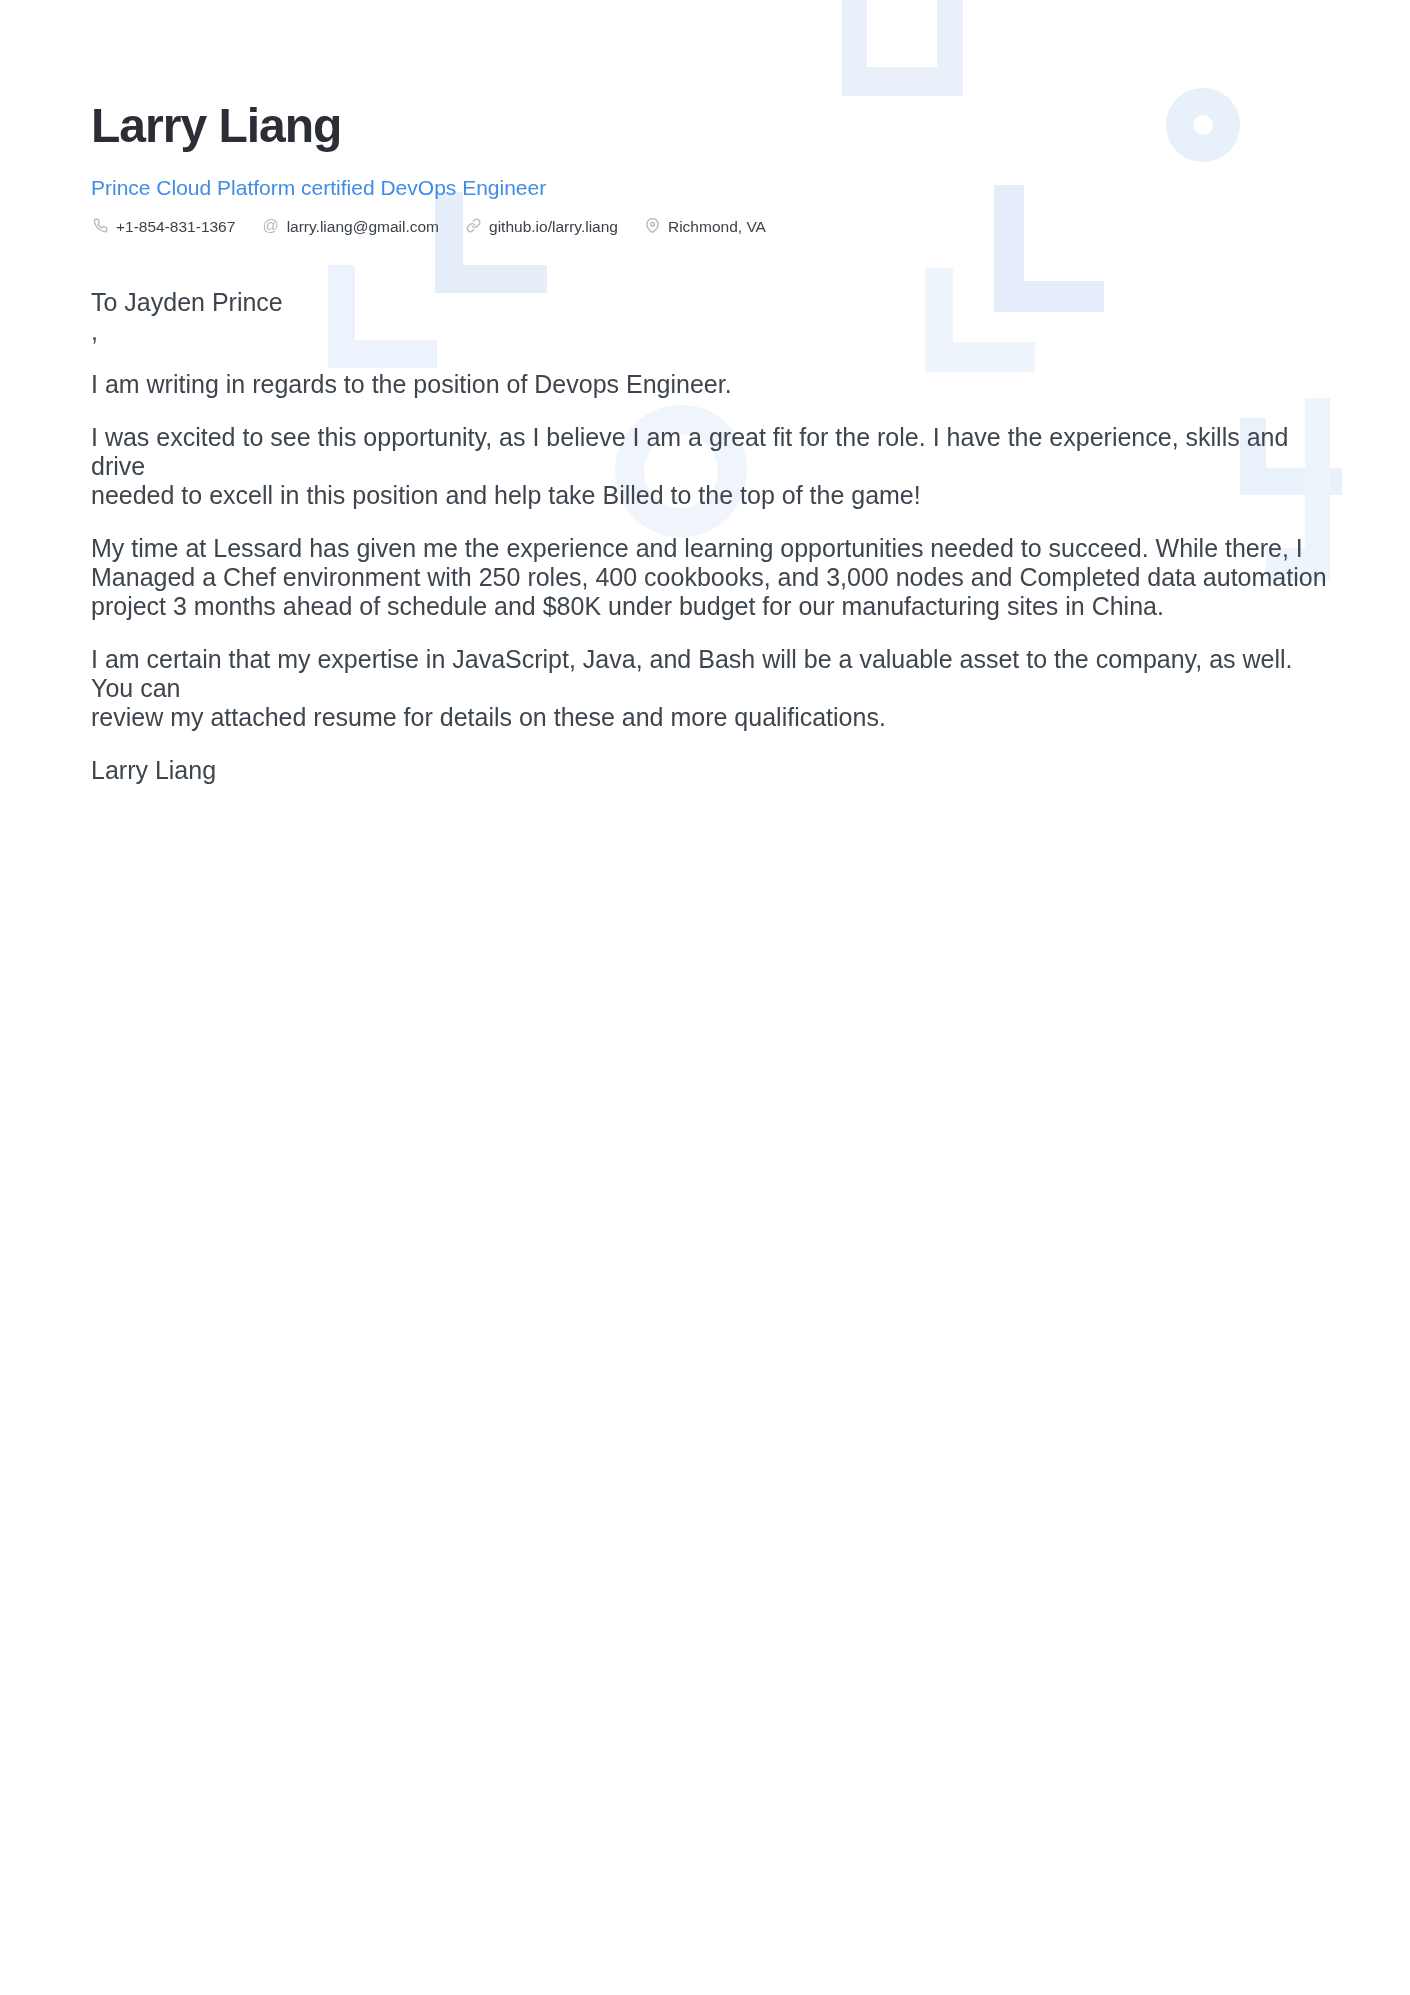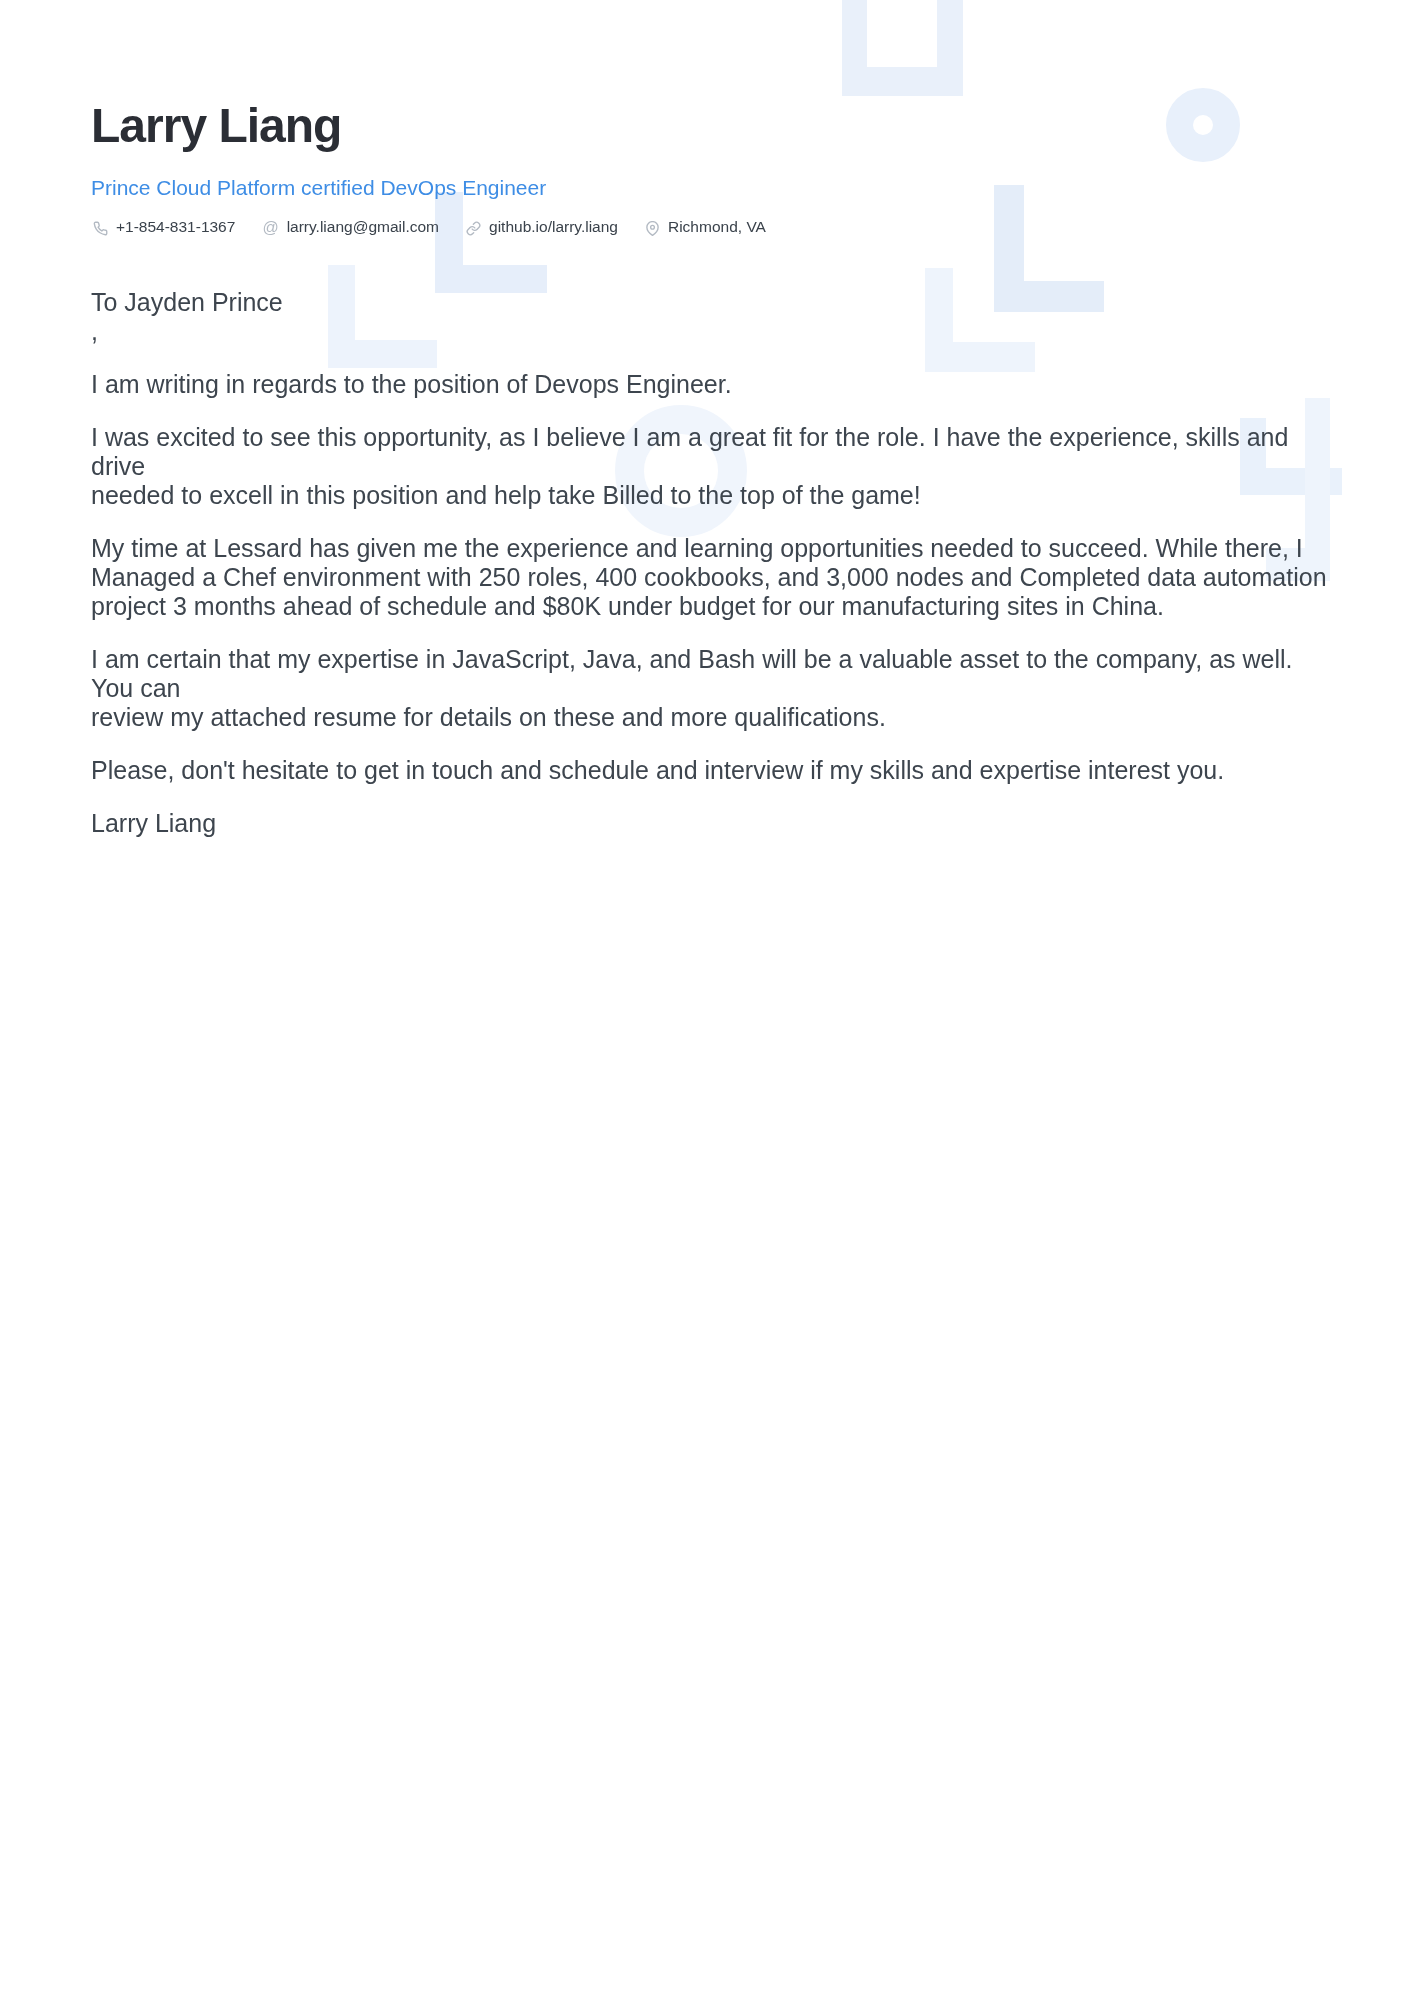--- a/index.html
+++ b/index.html
@@ -86,21 +86,21 @@
   .job-title {
     position: absolute; left: 91px; top: 176px;
     font-size: 21px; font-weight: 400;
     color: #3e8de5;
   }
   .contact-row {
     position: absolute; left: 93px; top: 218px;
     display: flex; align-items: center; gap: 27px;
     font-size: 15.5px; color: #3a424b;
   }
-  .contact-item { display: flex; align-items: flex-end; gap: 8px; cursor: default; }
+  .contact-item { display: flex; align-items: flex-start; gap: 8px; cursor: default; }
   .contact-item .cicon { display: inline-flex; align-items: center; color: #b3bac3; }
   .at-glyph { font-size: 16px; color: #b3bac3; line-height: 1; }
 
   .letter {
     position: absolute; left: 91px; top: 288px;
     width: 1250px;
     font-size: 25px; line-height: 29px; color: #3d454e;
   }
   .letter .line { white-space: pre-line; }
   .letter p { white-space: pre-line; margin-top: 24px; }
@@ -181,21 +181,20 @@
       <div class="line">To Jayden Prince</div>
       <div class="line">,</div>
       <p>I am writing in regards to the position of Devops Engineer.</p>
       <p>I was excited to see this opportunity, as I believe I am a great fit for the role. I have the experience, skills and drive
 needed to excell in this position and help take Billed to the top of the game!</p>
       <p>My time at Lessard has given me the experience and learning opportunities needed to succeed. While there, I
 Managed a Chef environment with 250 roles, 400 cookbooks, and 3,000 nodes and Completed data automation
 project 3 months ahead of schedule and $80K under budget for our manufacturing sites in China.</p>
       <p>I am certain that my expertise in JavaScript, Java, and Bash will be a valuable asset to the company, as well. You can
 review my attached resume for details on these and more qualifications.</p>
-      <p>Please, don't hesitate to get in touch and schedule and interview if my skills and expertise interest you.</p>
       <div class="closing-block">
         <div class="line">Larry Liang</div>
       </div>
     </div>
 
     <div class="footer-site">www.enhancv.com</div>
 
     <div class="footer-brand">
       <span class="powered-by">Powered by</span>
       <span class="brand-logo">

